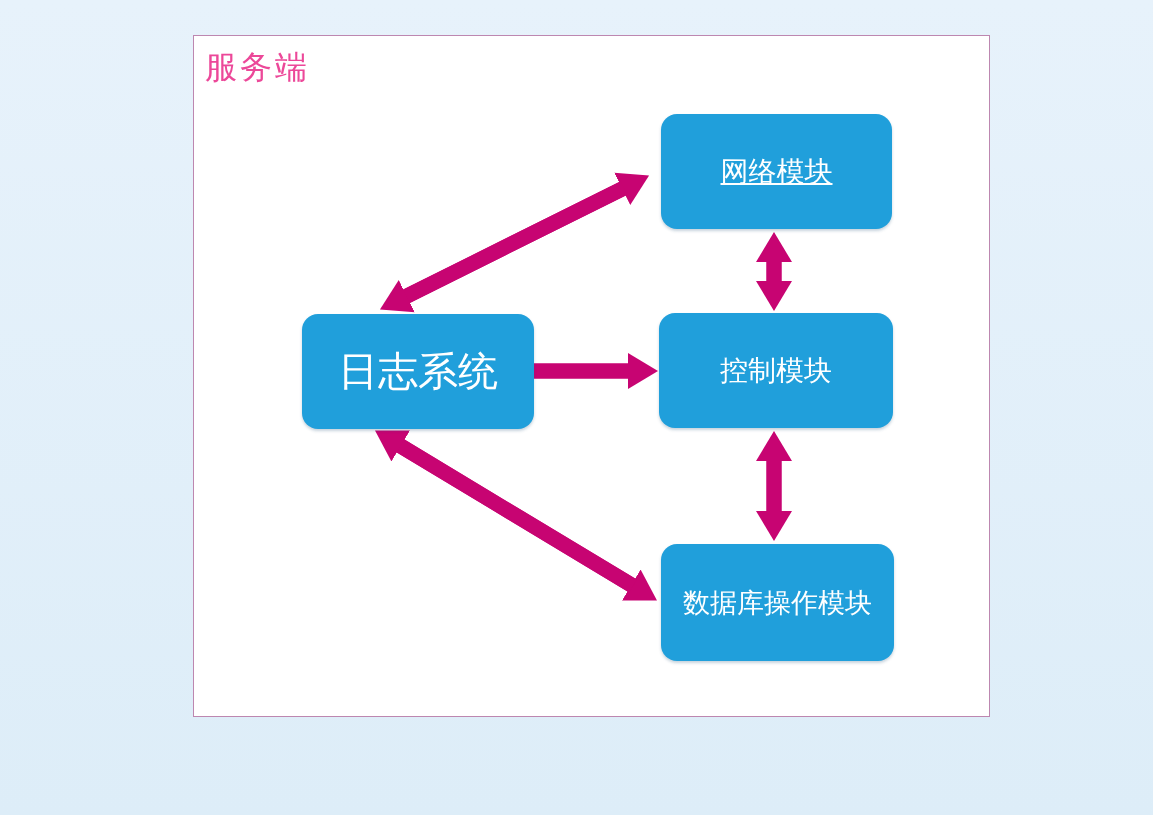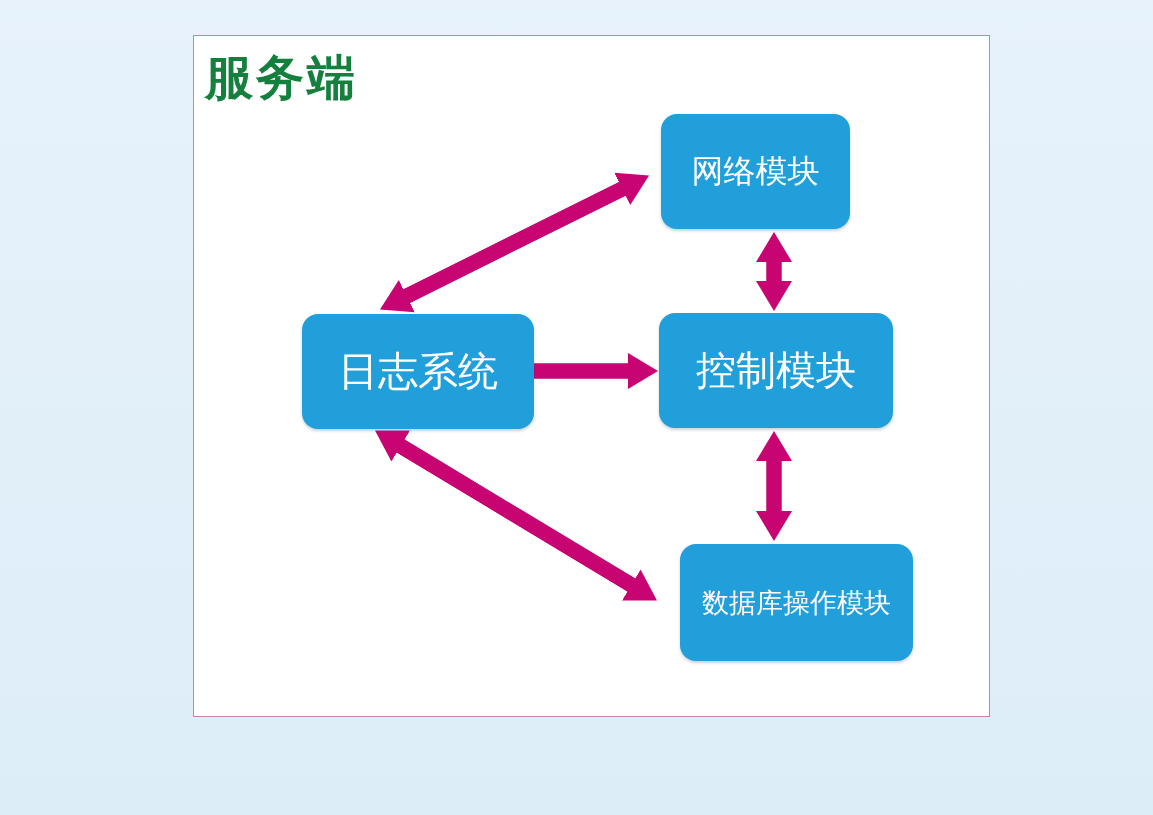--- a/index.html
+++ b/index.html
@@ -25,42 +25,42 @@
     width: 797px;
     height: 682px;
     background: #ffffff;
     border: 1px solid #bd87b0;
     box-sizing: border-box;
   }
   .diagram-title {
     position: absolute;
     left: 11px;
     top: 10px;
-    font-size: 48px;
-    font-weight: bold;
+    font-size: 32px;
+    font-weight: normal;
     letter-spacing: 3px;
-    color: #15803d;
+    color: #ec4899;
     white-space: nowrap;
   }
   .node {
     position: absolute;
     background: #209fdb;
     border-radius: 16px;
     color: #ffffff;
     display: flex;
     align-items: center;
     justify-content: center;
     text-align: center;
     box-shadow: 0 2px 3px rgba(30, 80, 120, 0.25);
     white-space: nowrap;
   }
-  .node-network  { left: 467px; top:  78px; width: 189px; height: 115px; font-size: 32px; }
+  .node-network  { left: 467px; top:  78px; width: 231px; height: 115px; font-size: 28px; text-decoration: underline; }
   .node-log      { left:  60px; top: 278px; width: 232px; height: 115px; font-size: 40px; margin-left: 48px; }
-  .node-control  { left: 465px; top: 277px; width: 234px; height: 115px; font-size: 40px; text-align: right; }
-  .node-database { left: 467px; top: 508px; width: 233px; height: 117px; font-size: 27px; margin-left: 19px; }
+  .node-control  { left: 465px; top: 277px; width: 234px; height: 115px; font-size: 28px; text-align: right; }
+  .node-database { left: 467px; top: 508px; width: 233px; height: 117px; font-size: 27px; }
   .edges-layer {
     position: absolute;
     left: 0;
     top: 0;
     width: 797px;
     height: 682px;
     pointer-events: none;
   }
   .edge-line {
     stroke: #c70472;

